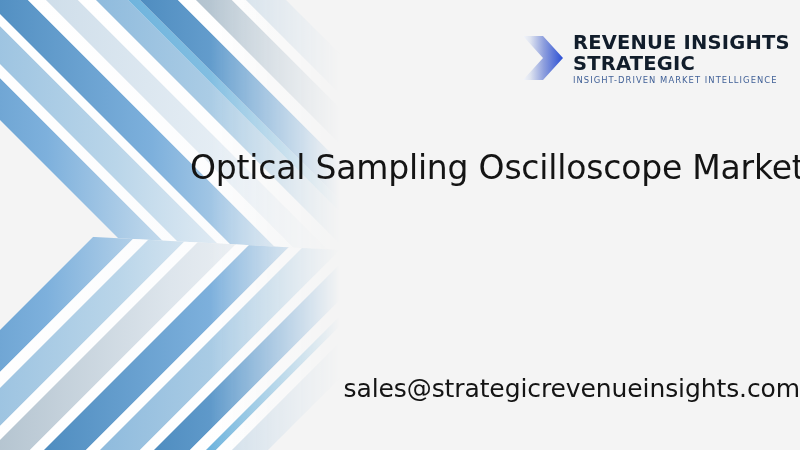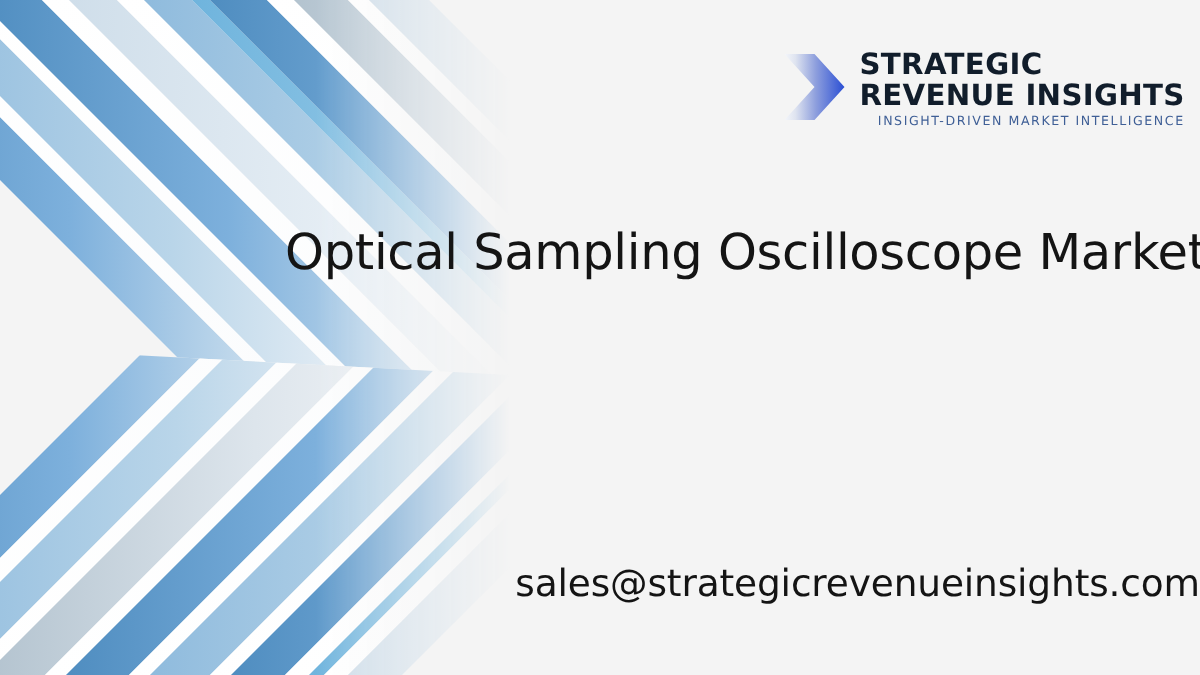--- a/index.html
+++ b/index.html
@@ -62,21 +62,20 @@
     white-space: nowrap;
   }
   #logo-tagline {
     font-family: "DejaVu Sans", sans-serif;
     font-size: 8.4px;
     font-weight: normal;
     letter-spacing: 1.05px;
     color: #3f5f96;
     white-space: nowrap;
     margin-top: 1px;
-    text-align: right;
   }
 
   
   #title {
     position: absolute;
     left: 190px;
     top: 148px;
     width: 780px;
     font-family: "DejaVu Sans", sans-serif;
     font-size: 33px;
@@ -203,22 +202,22 @@
         <linearGradient id="gMark" x1="0" y1="0" x2="1" y2="0">
           <stop offset="0%" stop-color="#f4f6fa"></stop>
           <stop offset="18%" stop-color="#dfe4f0"></stop>
           <stop offset="52%" stop-color="#8e9fdd"></stop>
           <stop offset="100%" stop-color="#2b4fd4"></stop>
         </linearGradient>
       </defs>
       <path d="M2,3 L22,3 L42,25 L22,47 L2,47 L22,25 Z" fill="url(#gMark)"></path>
     </svg>
     <div id="logo-text">
+      <div class="logo-line">REVENUE INSIGHTS</div>
       <div class="logo-line">STRATEGIC</div>
-      <div class="logo-line">REVENUE INSIGHTS</div>
       <div id="logo-tagline">INSIGHT-DRIVEN MARKET INTELLIGENCE</div>
     </div>
   </div>
 
   <div id="title">Optical Sampling Oscilloscope Market</div>
 
   <div id="email">sales@strategicrevenueinsights.com</div>
 
 </div>
 

